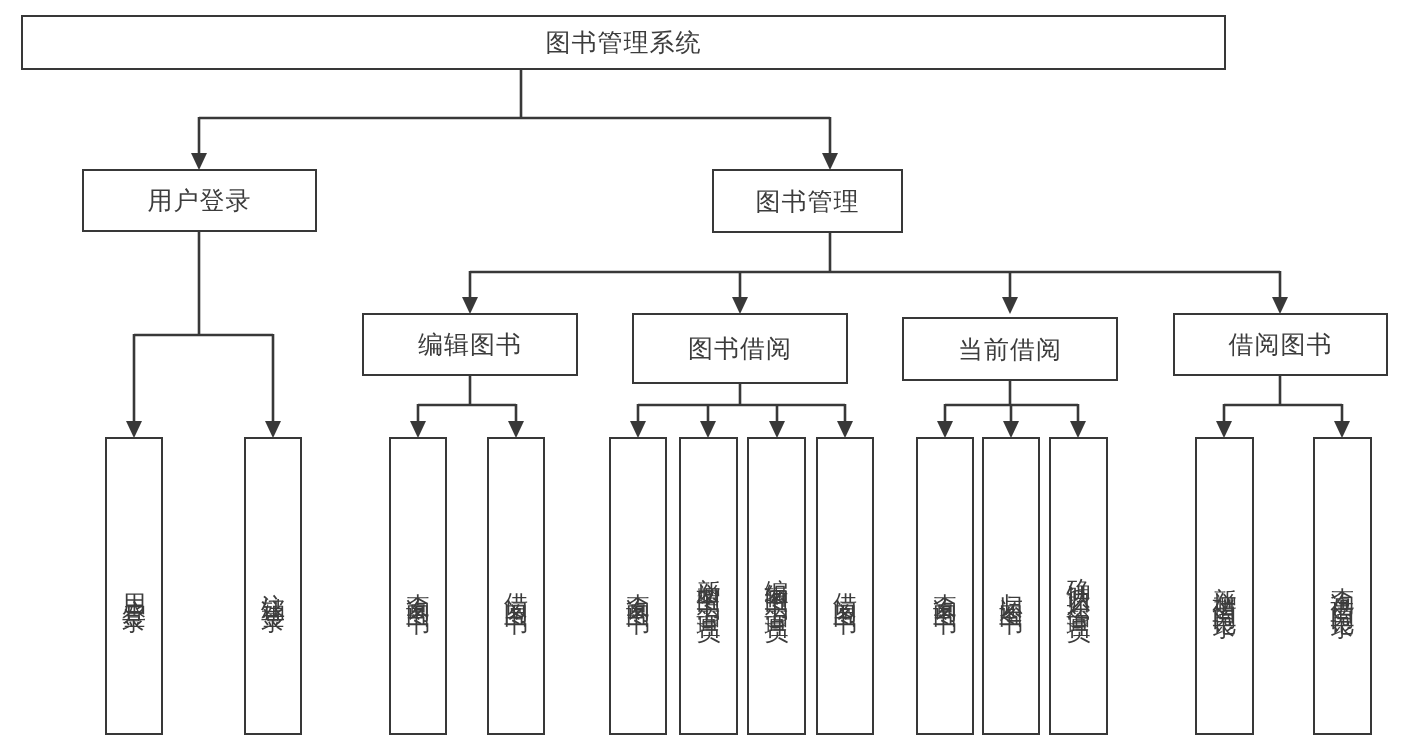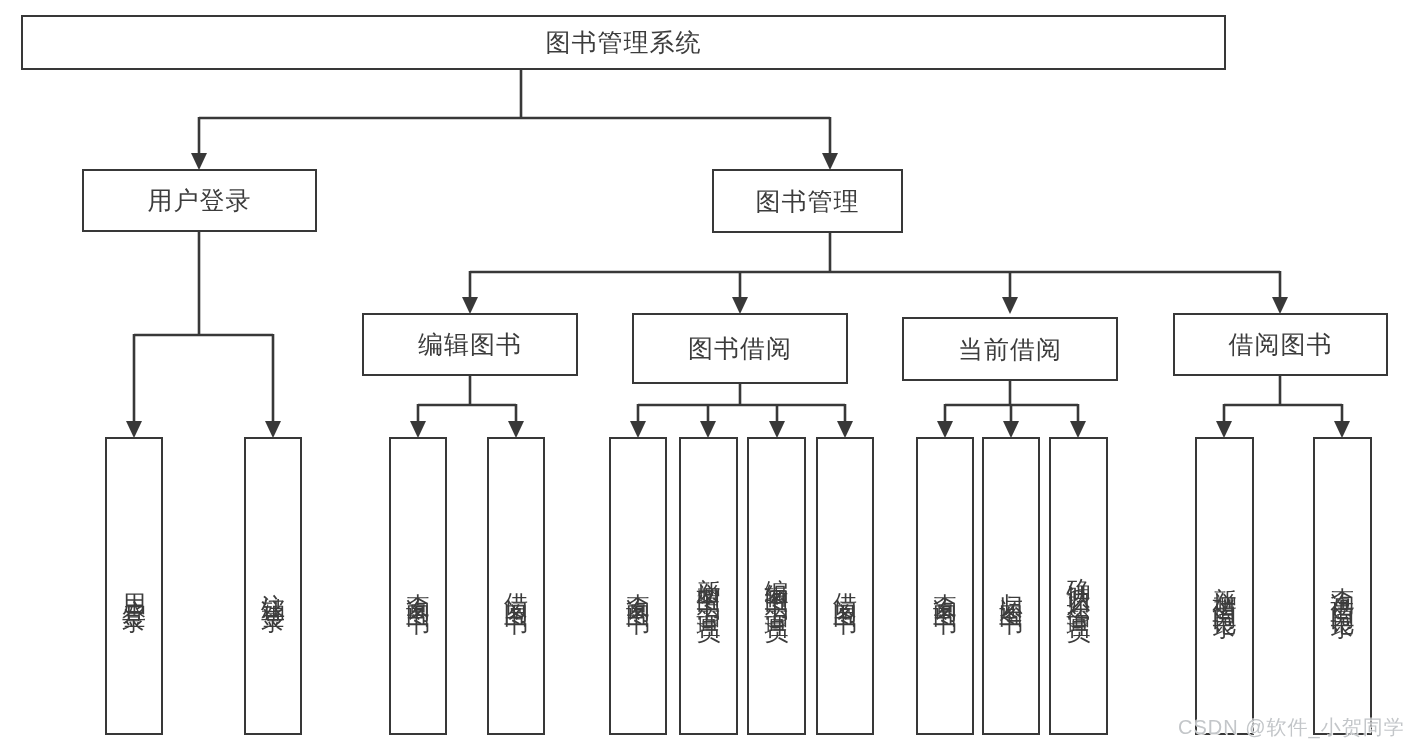--- a/index.html
+++ b/index.html
@@ -223,15 +223,14 @@
     <span class="vtext">确认归还（管理员）</span>
   </div>
 
   <div class="vbox" style="left:1195px;top:437px;width:59px;height:298px">
     <span class="vtext">新增借阅记录</span>
   </div>
   <div class="vbox" style="left:1313px;top:437px;width:59px;height:298px">
     <span class="vtext">查询借阅记录</span>
   </div>
 
-  <div class="watermark">CSDN @软件_小贺同学</div>
 
 </div>
 
 </body></html>

